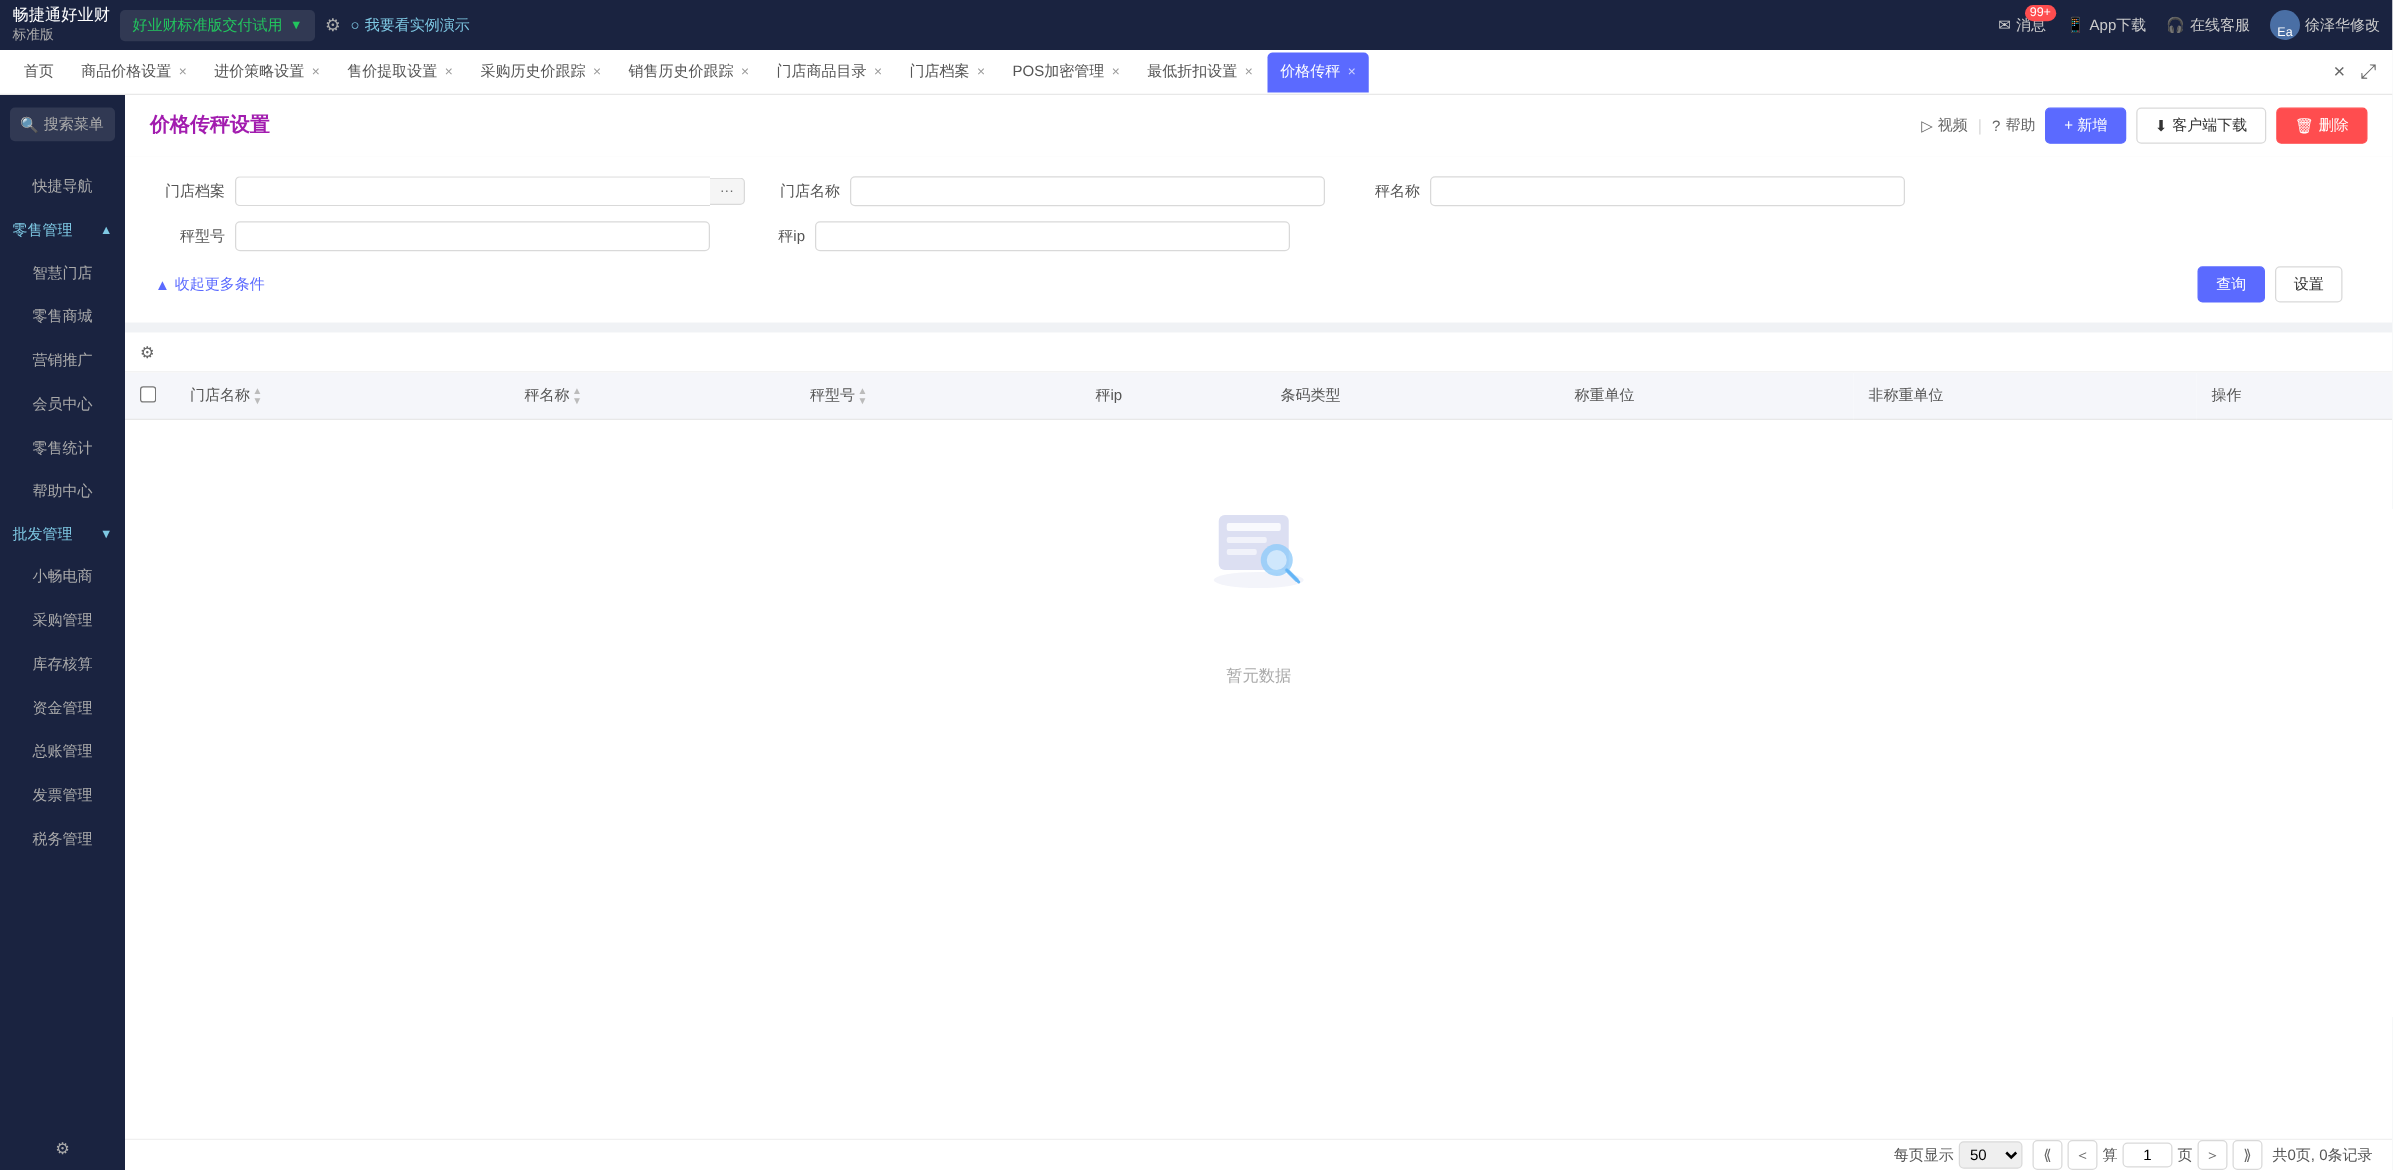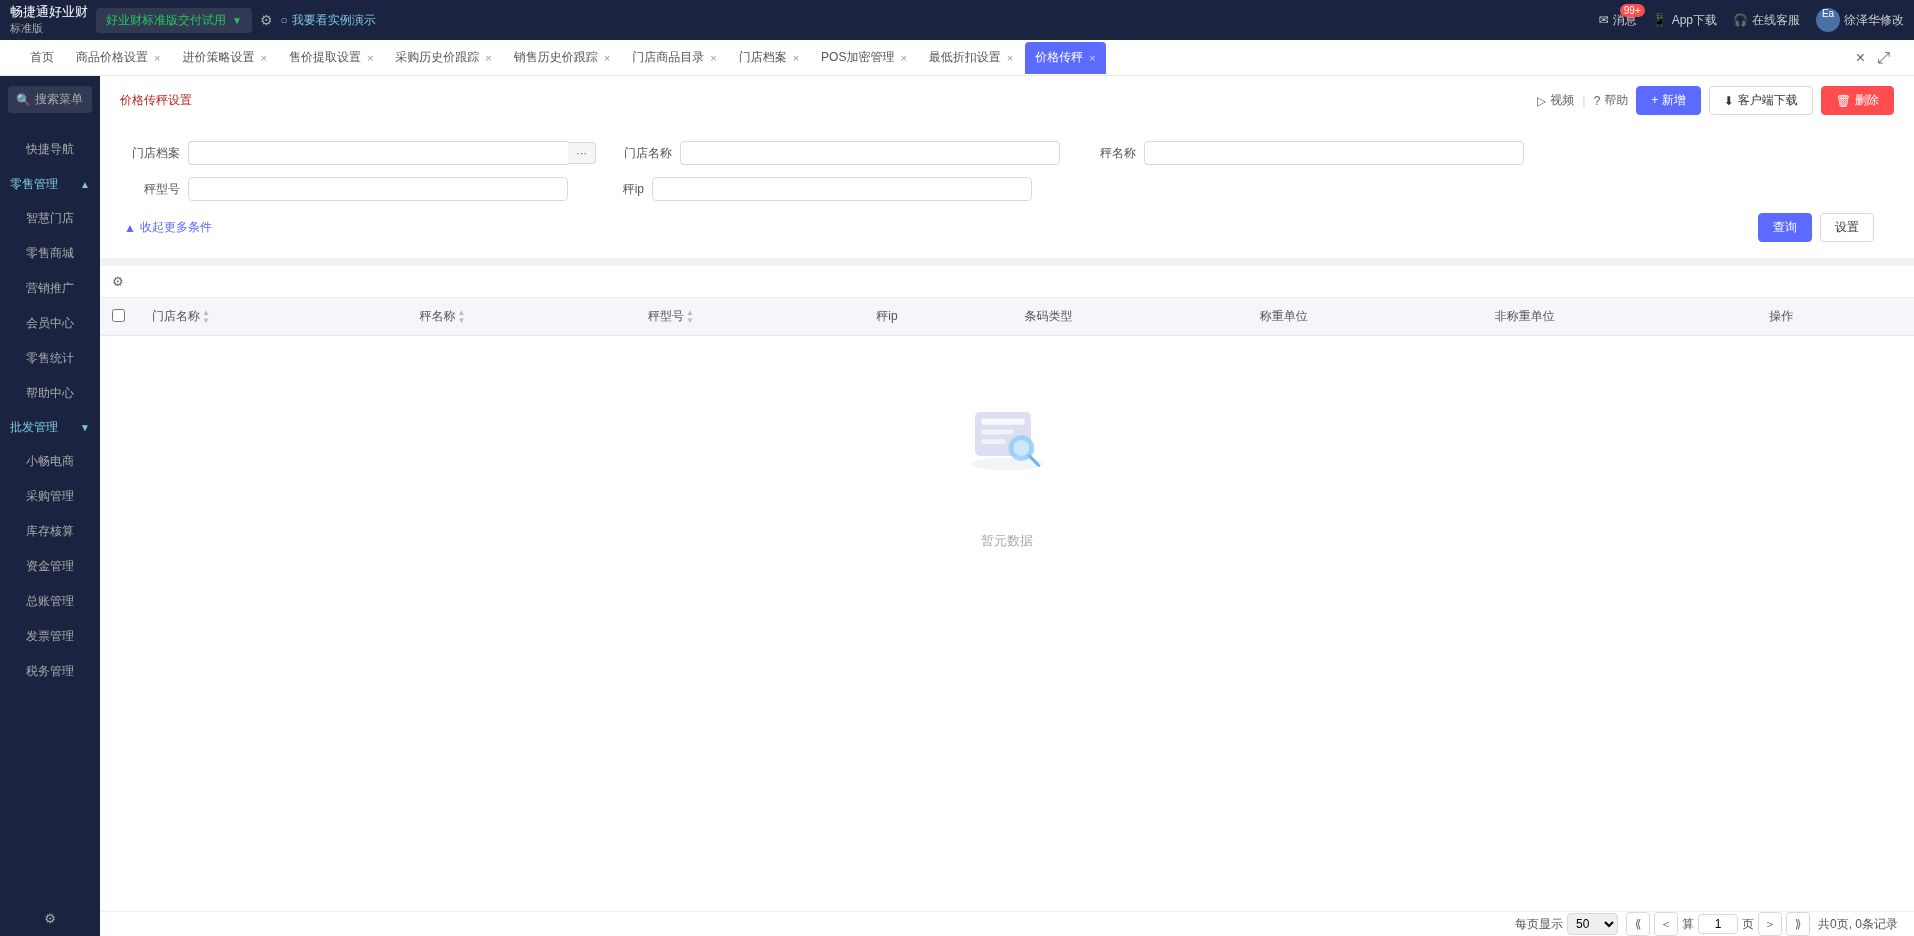--- a/index.html
+++ b/index.html
@@ -13,24 +13,24 @@
     .top-bar-left { display: flex; align-items: center; gap: 8px; }
     .top-bar-logo { color: #fff; font-size: 13px; line-height: 1.3; }
     .top-bar-logo span { display: block; font-size: 11px; color: #aaa; }
     .top-bar-selector { display: flex; align-items: center; gap: 6px; background: rgba(255,255,255,0.1); border-radius: 4px; padding: 4px 10px; color: #22c55e; cursor: pointer; font-size: 12px; }
     .top-bar-selector .arrow { font-size: 10px; }
     .top-bar-settings { color: #aaa; cursor: pointer; font-size: 14px; }
     .top-bar-demo { display: flex; align-items: center; gap: 4px; color: #7ec8e3; font-size: 12px; cursor: pointer; }
     .top-bar-right { display: flex; align-items: center; gap: 16px; }
     .top-bar-right-item { display: flex; align-items: center; gap: 4px; color: #ccc; font-size: 12px; cursor: pointer; position: relative; }
     .badge { background: #ff4d4f; color: #fff; font-size: 10px; border-radius: 8px; padding: 1px 4px; position: absolute; top: -8px; right: -8px; }
-    .user-avatar { width: 24px; height: 24px; background: #4a6fa5; border-radius: 50%; display: flex; align-items: flex-start; justify-content: center; color: #fff; font-size: 10px; }
-
-    
-    .tab-bar { height: 36px; background: #fff; border-bottom: 1px solid #e8e8e8; display: flex; align-items: center; padding: 0 20px; overflow-x: auto; flex-shrink: 0; gap: 2px; }
+    .user-avatar { width: 24px; height: 24px; background: #4a6fa5; border-radius: 50%; display: flex; align-items: flex-end; justify-content: center; color: #fff; font-size: 10px; }
+
+    
+    .tab-bar { height: 36px; background: #fff; border-bottom: 1px solid #e8e8e8; display: flex; align-items: center; padding: 0 9px; overflow-x: auto; flex-shrink: 0; gap: 2px; }
     .tab-bar::-webkit-scrollbar { display: none; }
     .tab-item { display: flex; align-items: center; gap: 4px; padding: 0 10px; height: 32px; white-space: nowrap; cursor: pointer; font-size: 12px; color: #555; border-radius: 4px 4px 0 0; }
     .tab-item.active { background: #5b6aff; color: #fff; }
     .tab-item .close { color: #999; font-size: 11px; margin-left: 2px; }
     .tab-item.active .close { color: rgba(255,255,255,0.7); }
     .tab-bar-actions { display: flex; align-items: center; gap: 4px; margin-left: auto; flex-shrink: 0; }
     .tab-bar-action { color: #666; cursor: pointer; font-size: 16px; padding: 0 4px; }
 
     
     .main-layout { display: flex; flex: 1; overflow: hidden; }
@@ -46,21 +46,21 @@
     .sidebar-group-header { display: flex; align-items: center; justify-content: space-between; padding: 8px 10px; color: #7ec8e3; font-size: 12px; cursor: pointer; }
     .sidebar-group-header .arrow { font-size: 10px; }
     .sidebar-item { padding: 9px 10px; cursor: pointer; color: #aaa; font-size: 12px; text-align: center; }
     .sidebar-settings { margin-top: auto; padding: 10px; text-align: center; color: #aaa; cursor: pointer; }
 
     
     .content-area { flex: 1; background: #f0f2f5; overflow: hidden; display: flex; flex-direction: column; }
 
     
     .page-header { background: #fff; padding: 10px 20px; display: flex; align-items: center; justify-content: space-between; flex-shrink: 0; }
-    .page-title { font-size: 12px; font-weight: normal; color: #b91c1c; }
+    .page-title { font-size: 16px; font-weight: bold; color: #a21caf; }
     .page-actions { display: flex; align-items: center; gap: 8px; }
     .page-action-link { display: flex; align-items: center; gap: 4px; color: #666; font-size: 12px; cursor: pointer; }
     .divider-v { color: #d9d9d9; }
     .btn { padding: 5px 14px; border-radius: 4px; cursor: pointer; font-size: 12px; border: 1px solid; display: inline-flex; align-items: center; gap: 4px; justify-content: center; }
     .btn-primary { background: #5b6aff; color: #fff; border-color: #5b6aff; }
     .btn-default { background: #fff; color: #333; border-color: #d9d9d9; }
     .btn-danger { background: #ff4d4f; color: #fff; border-color: #ff4d4f; }
 
     
     .search-form { background: #fff; padding: 16px 20px; margin-bottom: 8px; flex-shrink: 0; }

